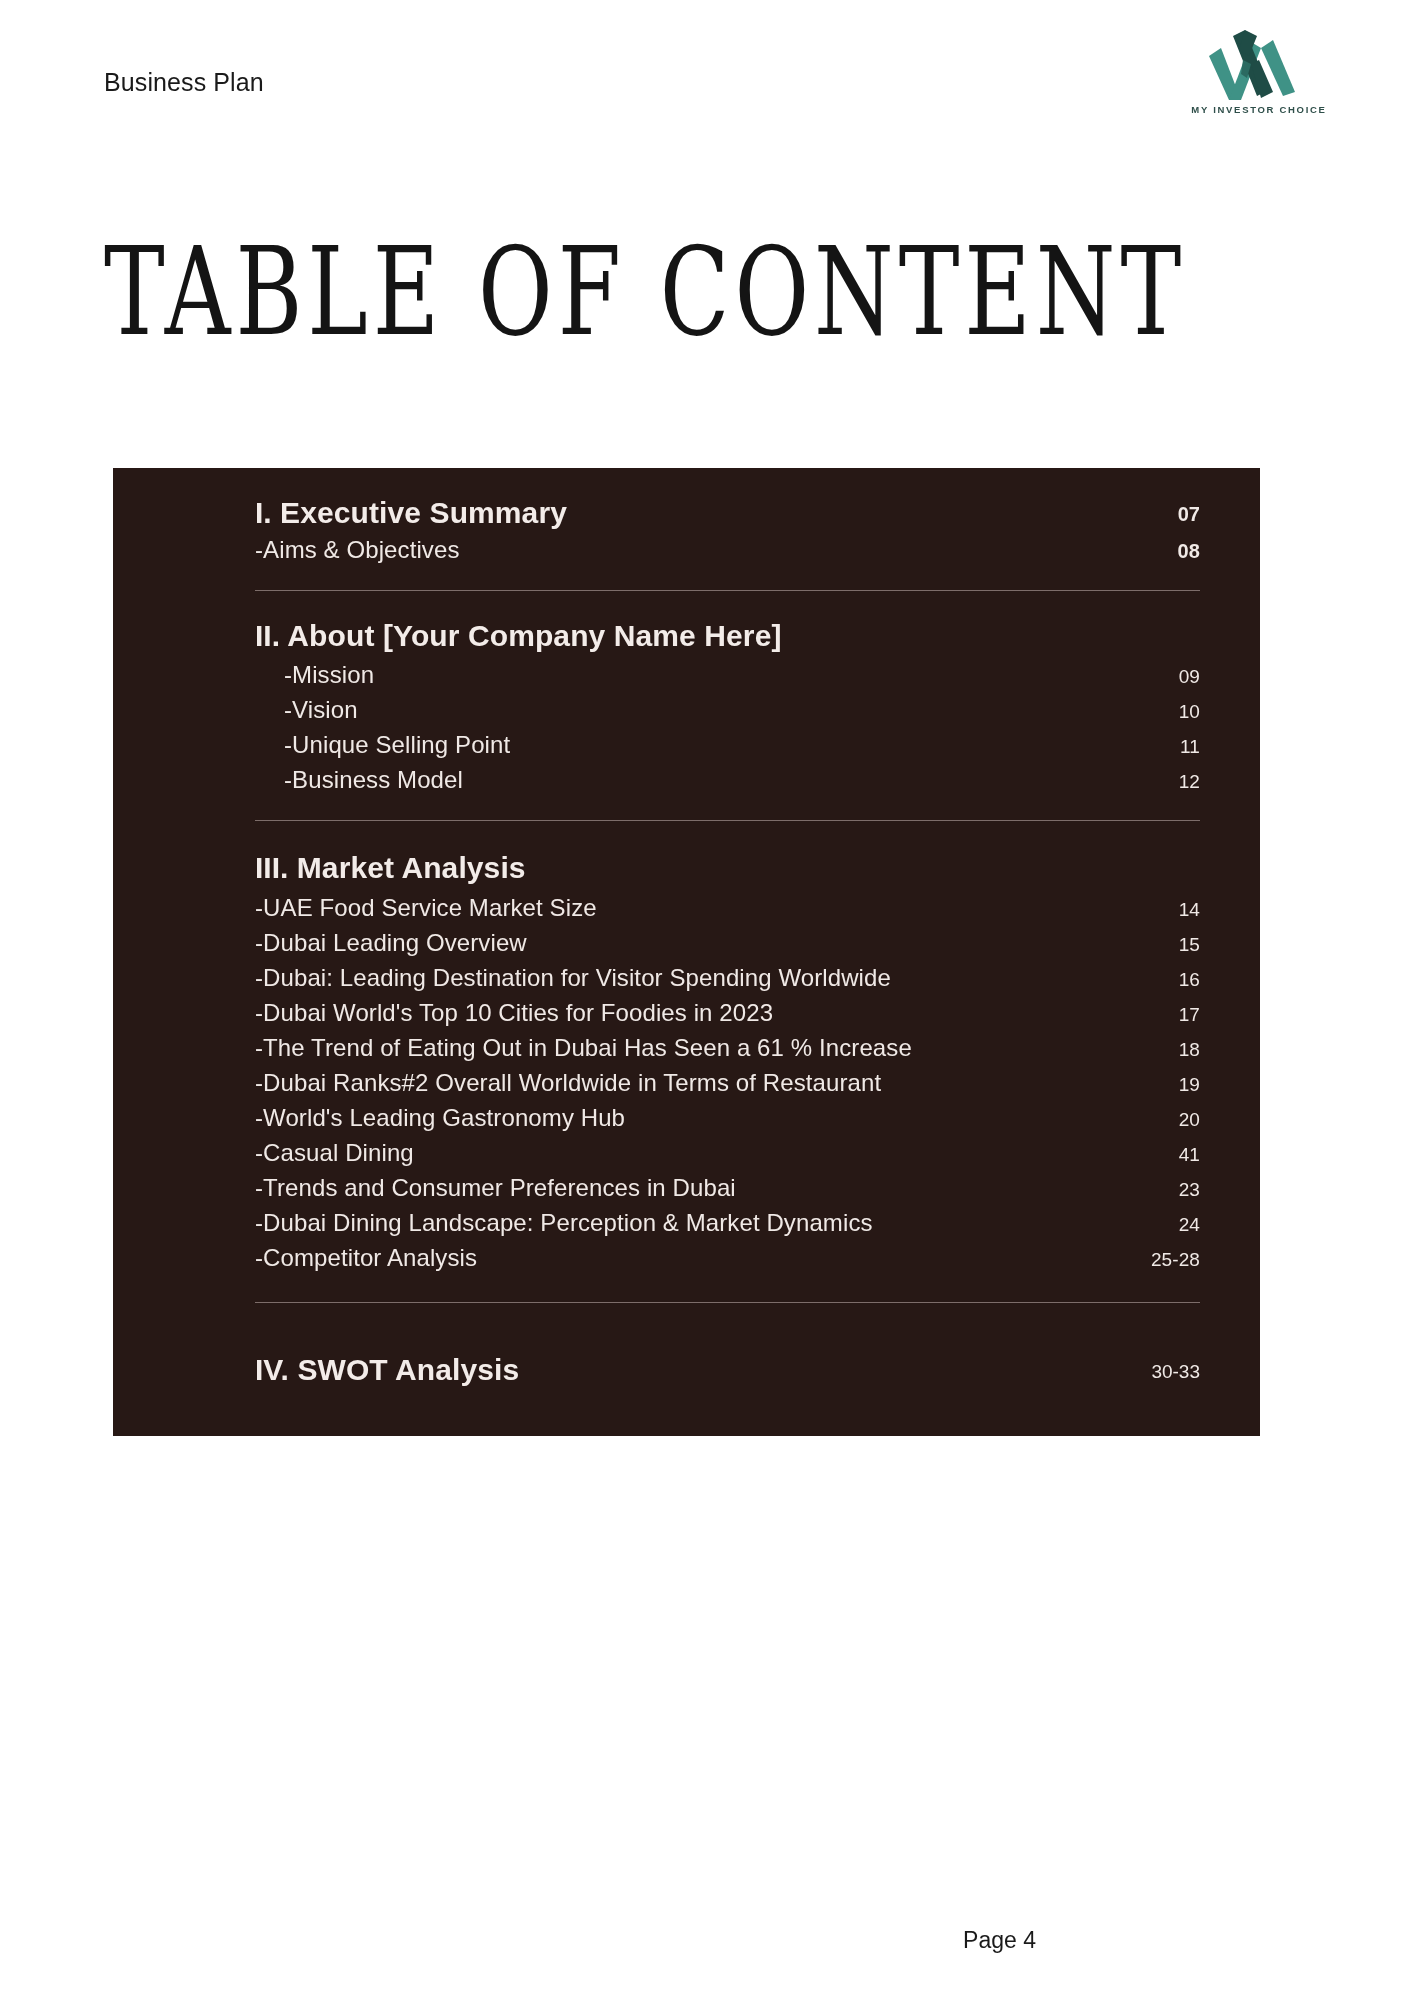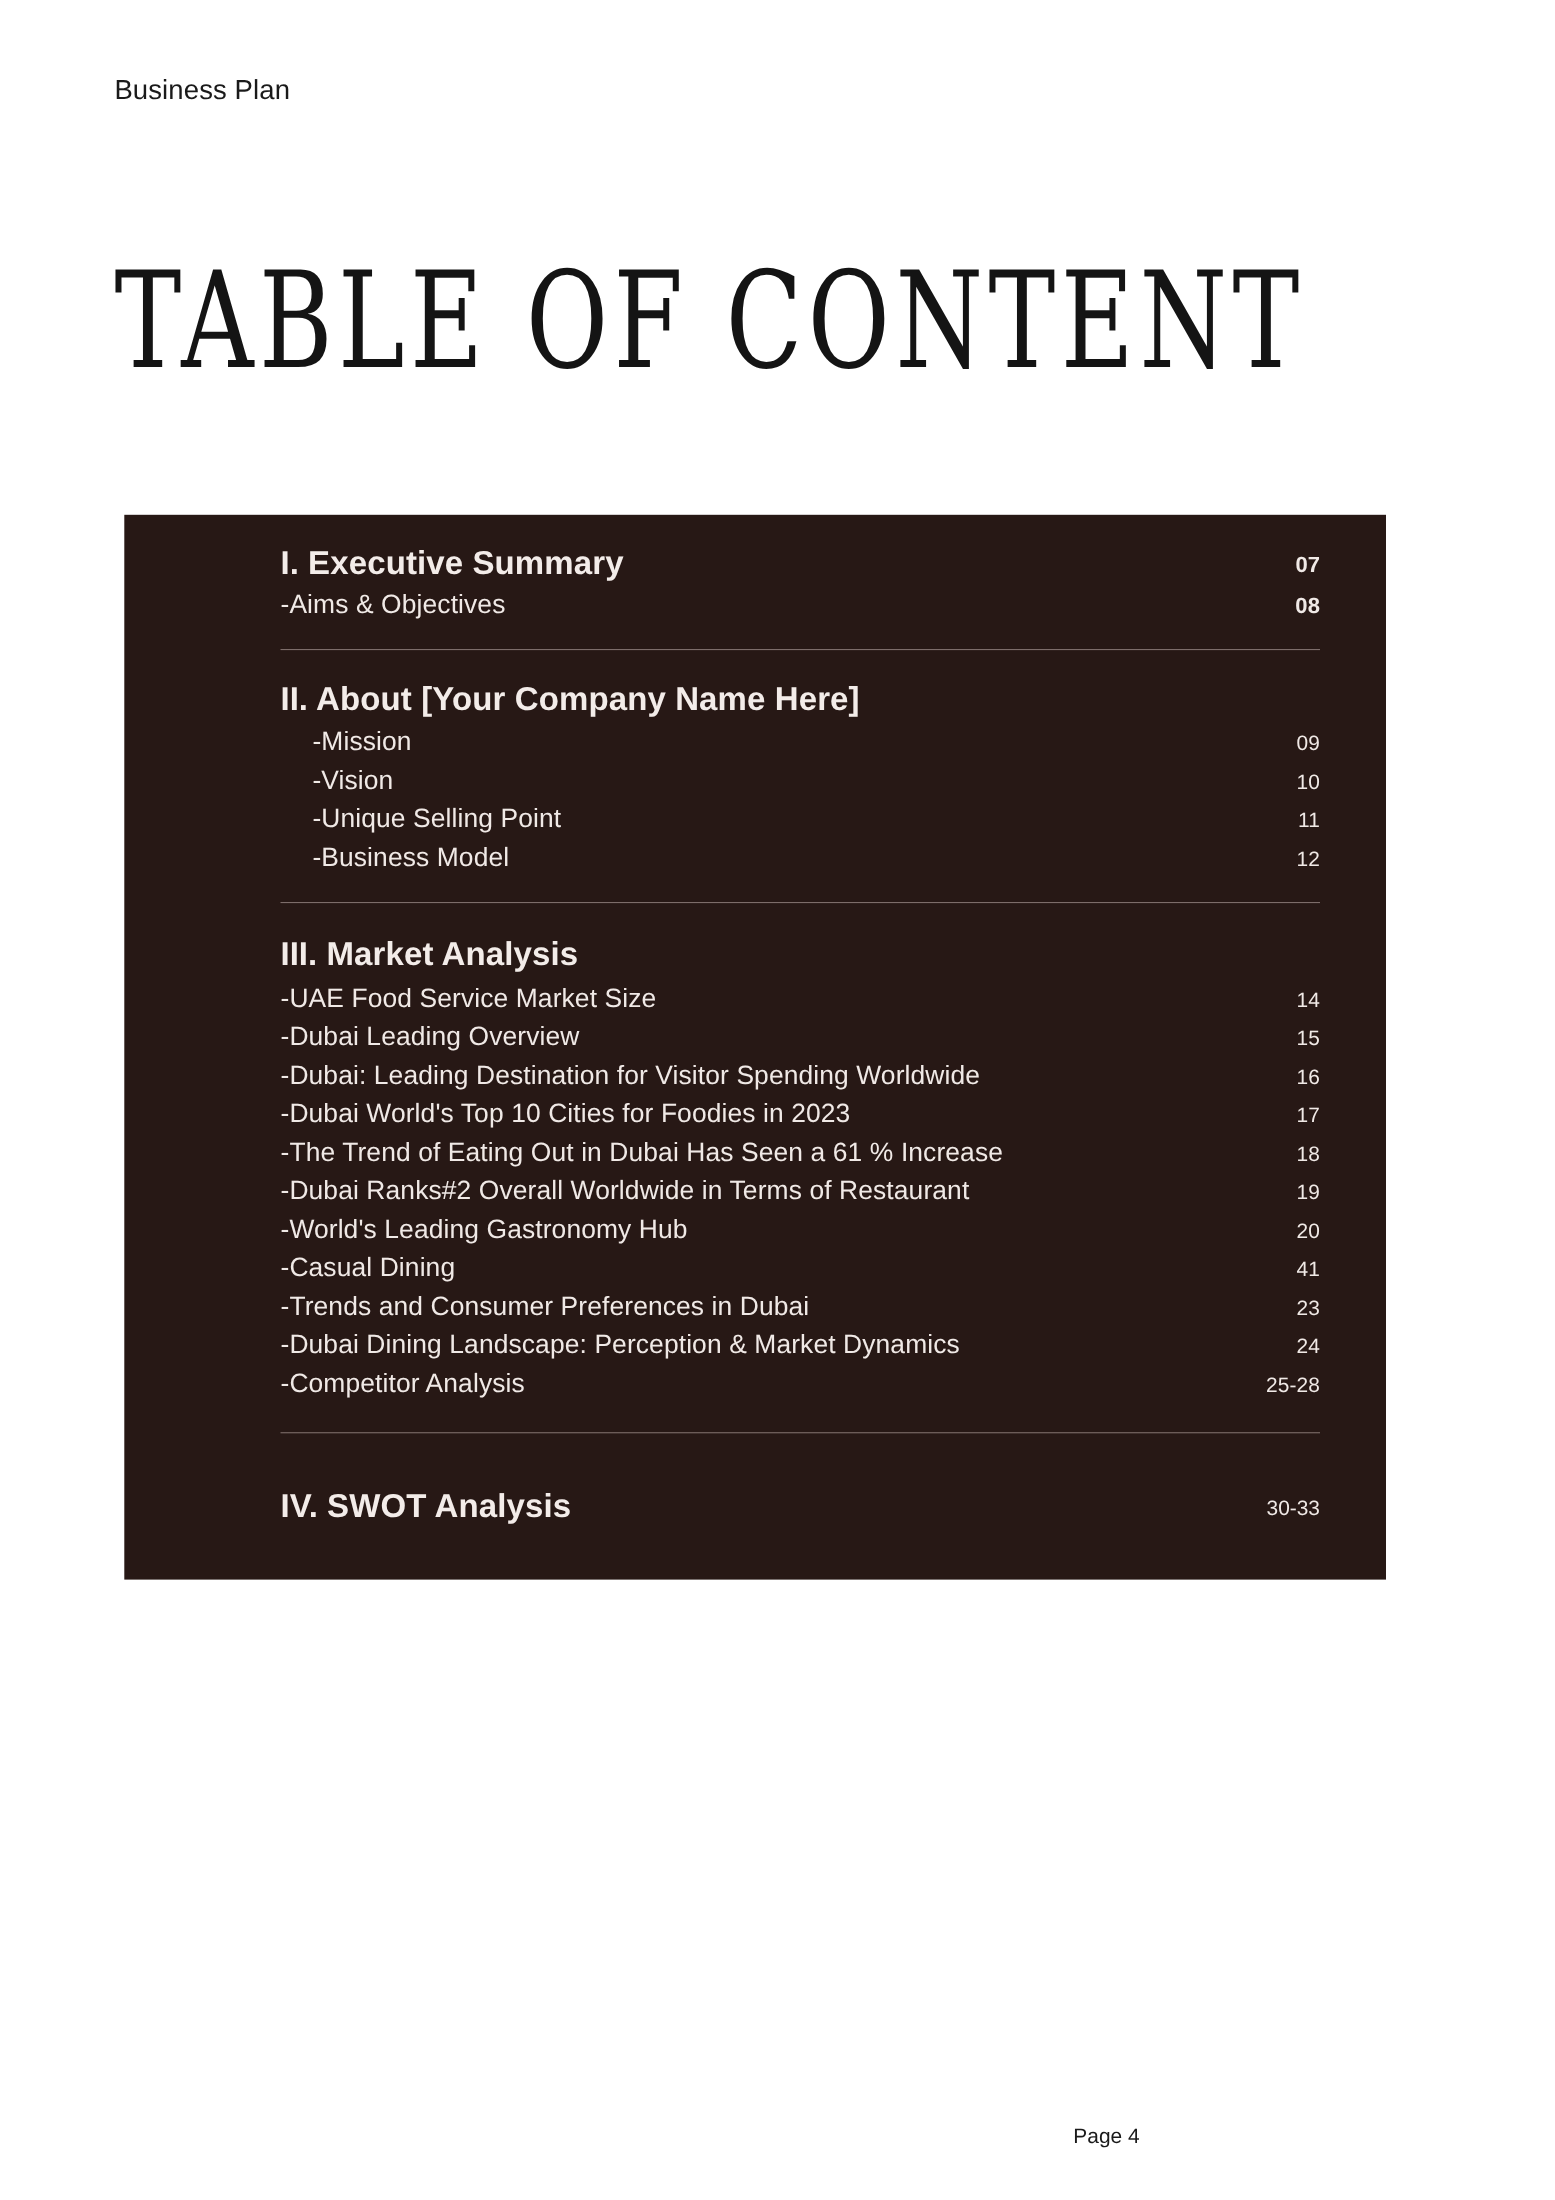--- a/index.html
+++ b/index.html
@@ -153,30 +153,44 @@
 
   
   .page-footer {
     position: absolute;
     left: 0;
     bottom: 46px;
     width: 1126px;
     text-align: right;
     padding-right: 90px;
     box-sizing: border-box;
-    font-size: 19px;
+    font-size: 23px;
     color: #1a1a1a;
   }
 </style>
 </head>
 <body>
 
 <div class="page-header">
   <div class="doc-kicker">Business Plan</div>
 
+  <div class="brand-logo">
+    <svg class="brand-mark" viewBox="0 0 120 75">
+      <polygon points="10,30 22,22 42,74 30,74" fill="#3f9286"></polygon>
+      <polygon points="30,74 42,74 62,22 52,16" fill="#3f9286"></polygon>
+      <polygon points="34,10 46,4 70,64 58,70" fill="#1f4c46"></polygon>
+      <polygon points="58,70 70,64 94,8 84,2" fill="#1f4c46" opacity="0"></polygon>
+      <polygon points="62,22 74,14 96,66 84,70" fill="#3f9286"></polygon>
+      <polygon points="46,4 58,10 50,30 40,24" fill="#1f4c46"></polygon>
+      <path d="M46,4 L70,62 L84,70 L96,66 L74,14 L62,22 L52,16 Z" fill="none"></path>
+      <polygon points="52,38 60,34 74,66 62,72" fill="#1f4c46"></polygon>
+      <polygon points="44,34 52,38 48,52 42,48" fill="#2b6a61"></polygon>
+    </svg>
+    <div class="brand-name">MY INVESTOR CHOICE</div>
+  </div>
 </div>
 
 <div class="toc-title">TABLE OF CONTENT</div>
 
 <div class="toc-panel">
 
   <div class="group g1">
     <div class="row heading-row">
       <div class="sec-head">
         <span class="numeral">I.</span>

